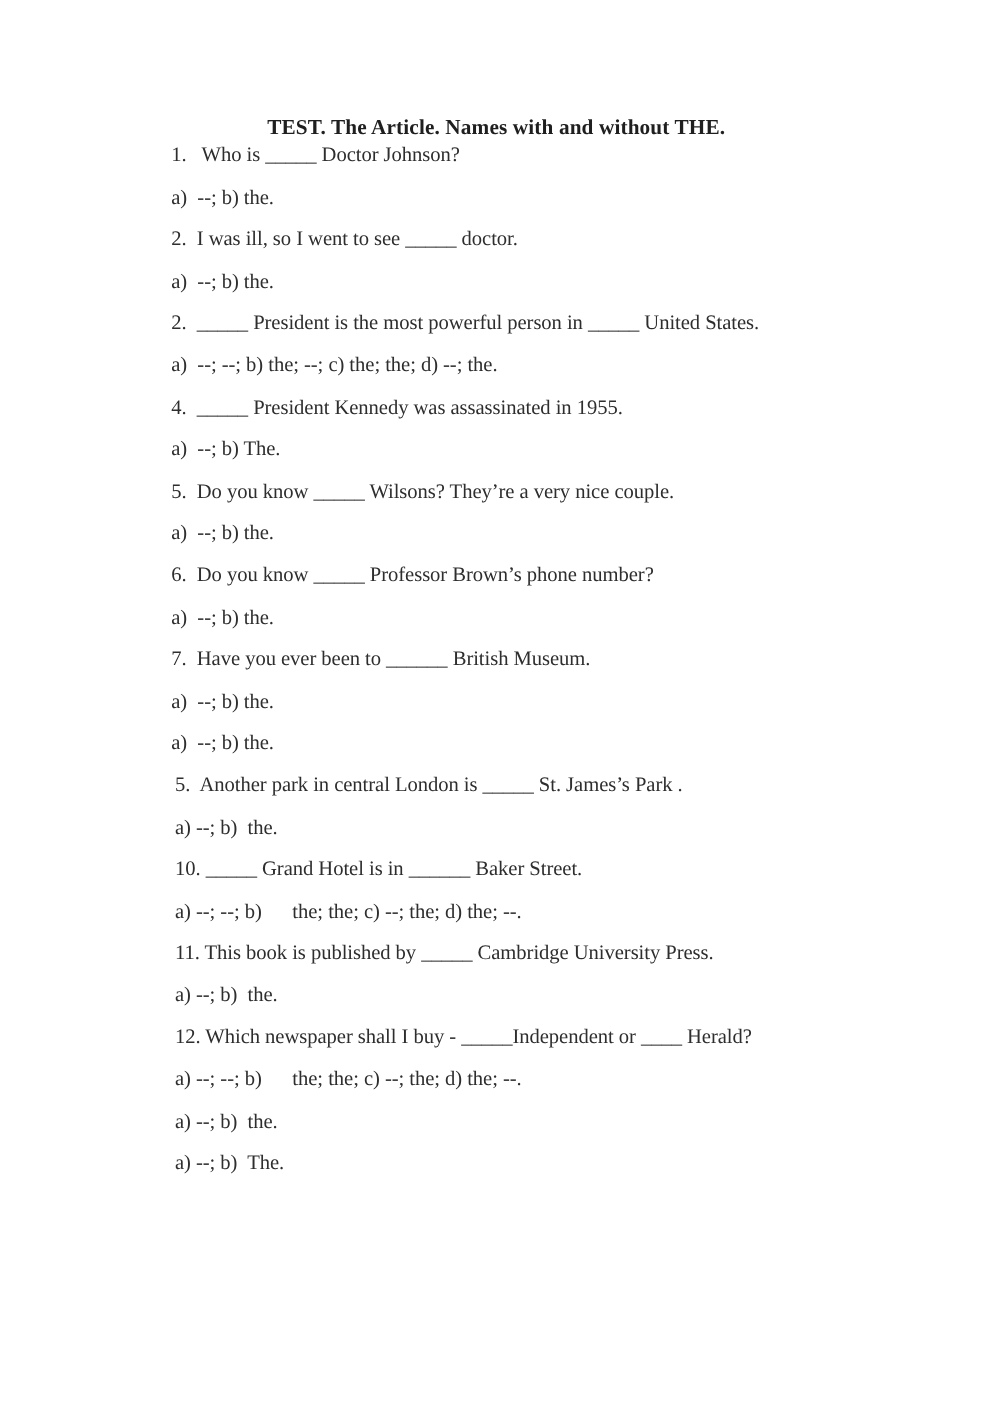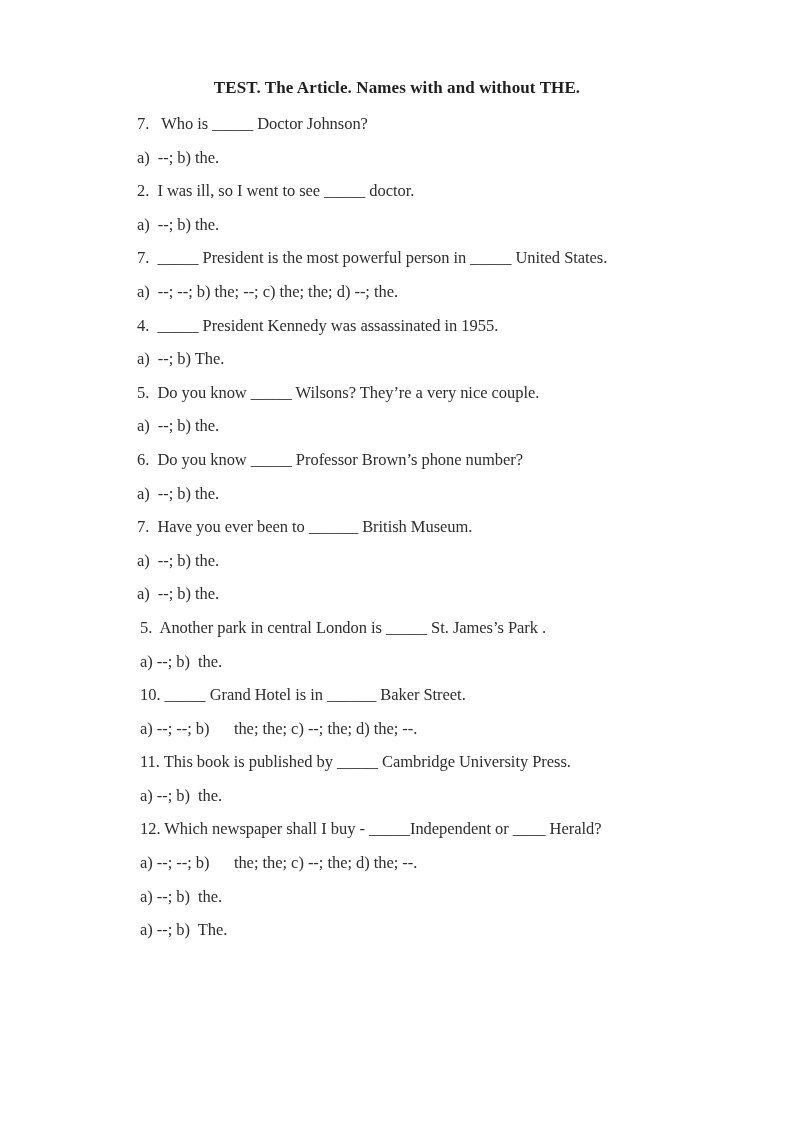--- a/index.html
+++ b/index.html
@@ -12,21 +12,21 @@
     width: 794px;
     height: 1123px;
     background: #ffffff;
     font-family: "Liberation Serif", "DejaVu Serif", serif;
     color: #2b2b2b;
     overflow: hidden;
     box-sizing: border-box;
   }
   .doc-title {
     position: absolute;
-    top: 78px;
+    top: 92px;
     left: 0;
     width: 794px;
     text-align: center;
     font-size: 17px;
     font-weight: bold;
     letter-spacing: 0.1px;
     color: #1f1f1f;
   }
   .content {
     position: absolute;
@@ -49,25 +49,25 @@
   }
 </style>
 </head>
 <body>
 
 <div class="page">
 
   <div class="doc-title">TEST. The Article. Names with and without THE.</div>
 
   <div class="content">
-      <div class="line q">7.   Who is _____ Doctor Johnson?</div>
+      <div class="line q">1.   Who is _____ Doctor Johnson?</div>
       <div class="line a">a)  --; b) the.</div>
       <div class="line q">2.  I was ill, so I went to see _____ doctor.</div>
       <div class="line a">a)  --; b) the.</div>
-      <div class="line q">7.  _____ President is the most powerful person in _____ United States.</div>
+      <div class="line q">2.  _____ President is the most powerful person in _____ United States.</div>
       <div class="line a">a)  --; --; b) the; --; c) the; the; d) --; the.</div>
       <div class="line q">4.  _____ President Kennedy was assassinated in 1955.</div>
       <div class="line a">a)  --; b) The.</div>
       <div class="line q">5.  Do you know _____ Wilsons? They’re a very nice couple.</div>
       <div class="line a">a)  --; b) the.</div>
       <div class="line q">6.  Do you know _____ Professor Brown’s phone number?</div>
       <div class="line a">a)  --; b) the.</div>
       <div class="line q">7.  Have you ever been to ______ British Museum.</div>
       <div class="line a">a)  --; b) the.</div>
       <div class="line a">a)  --; b) the.</div>

